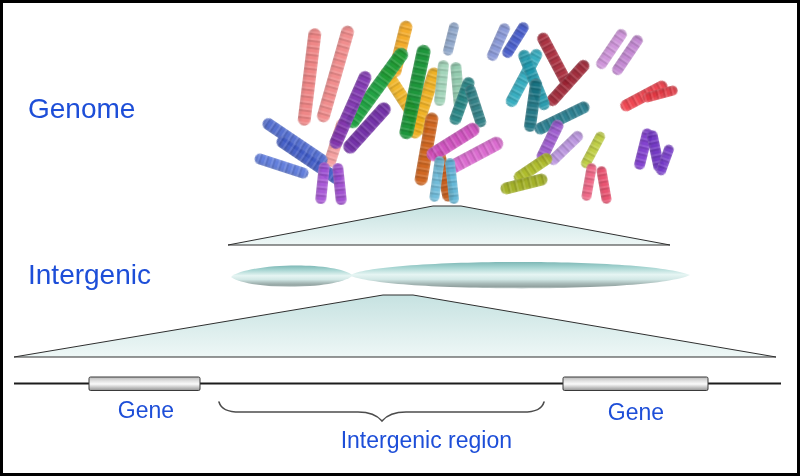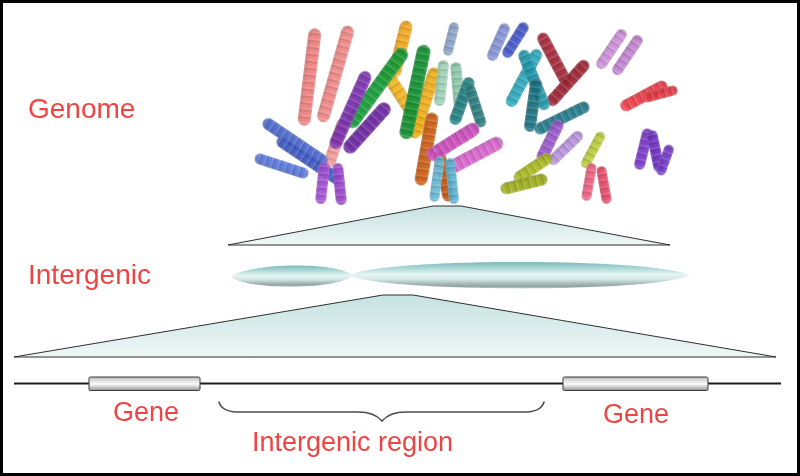--- a/index.html
+++ b/index.html
@@ -24,30 +24,30 @@
       0deg,
       rgba(0,0,0,0.10) 0px, rgba(0,0,0,0.10) 2px,
       rgba(255,255,255,0.12) 2px, rgba(255,255,255,0.12) 4px,
       transparent 4px, transparent 7px);
     box-shadow: inset 0 0 3px rgba(255,255,255,0.45), inset 2px 2px 3px rgba(0,0,0,0.14);
     filter: blur(0.3px);
   }
   svg.diagram{position:absolute;left:0;top:0;z-index:2;}
   .lab{
     position:absolute;z-index:3;
-    color:#ef4444;
+    color:#1d4ed8;
     font-size:28px;line-height:1.15;
     white-space:nowrap;
   }
-  .lab.small{font-size:27px;}
+  .lab.small{font-size:23px;}
   .genome-lab{left:28px;top:93px;}
   .chromosome-lab{left:28px;top:259px;}
   .geneL-lab{left:86px;top:397px;width:120px;text-align:center;}
   .geneR-lab{left:576px;top:399px;width:120px;text-align:center;}
-  .intergenic-lab{left:252px;top:427px;width:260px;text-align:left;}
+  .intergenic-lab{left:252px;top:427px;width:260px;text-align:right;}
 </style>
 </head>
 <body>
 
 <div class="frame">
   <div class="canvas">
 
     <div class="spread">
         <div class="chrom" style="left: 303px; top: 28px; width: 13px; height: 98px; background-color: rgb(238, 126, 126); transform: rotate(7deg);"></div>
         <div class="chrom" style="left: 329px; top: 24px; width: 13px; height: 100px; background-color: rgb(240, 134, 134); transform: rotate(16deg);"></div>

